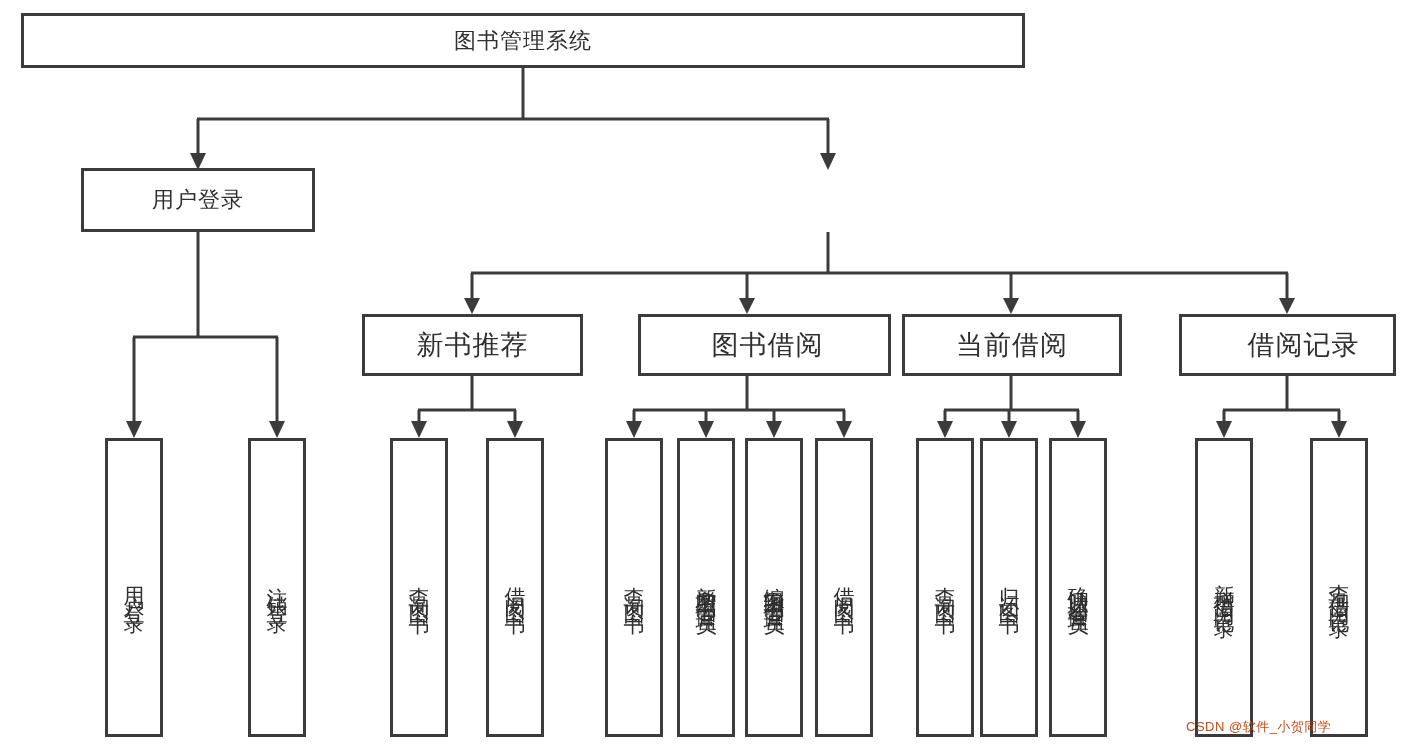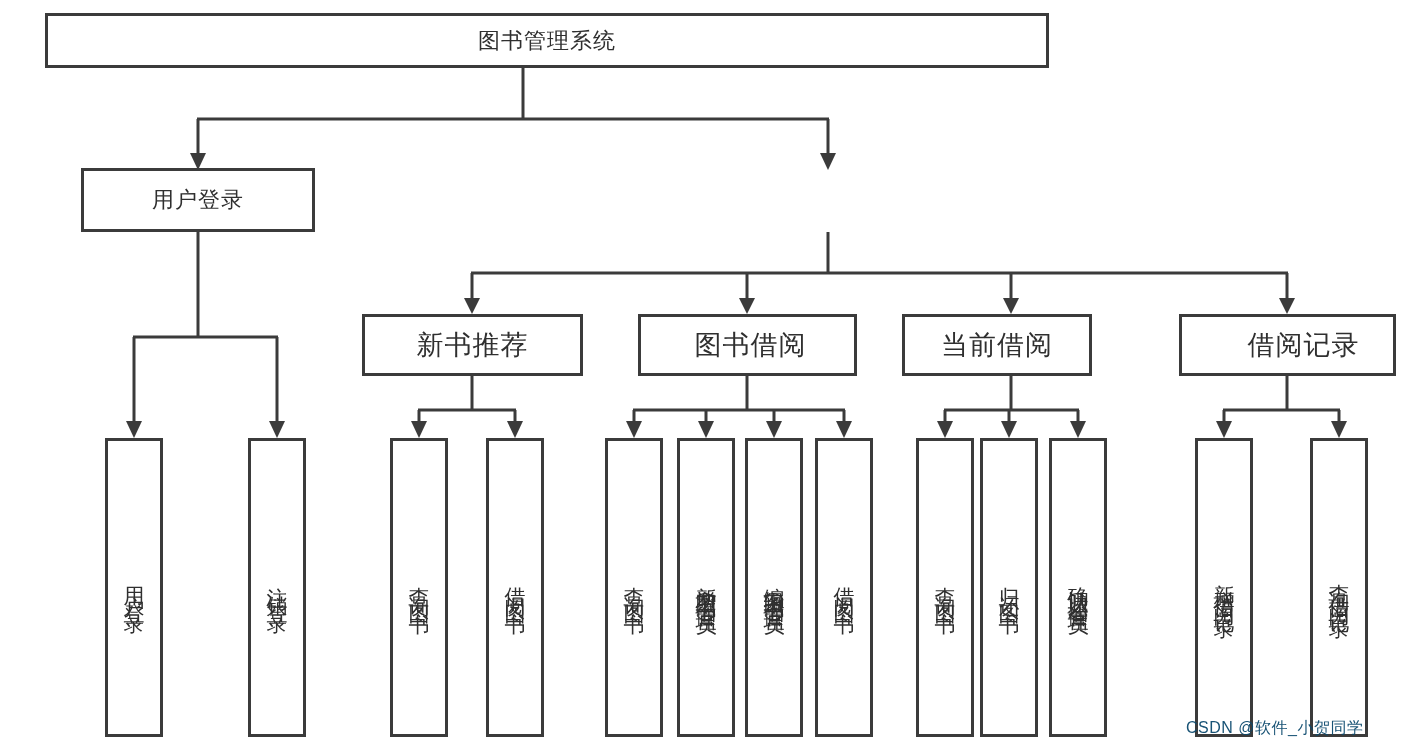--- a/index.html
+++ b/index.html
@@ -17,38 +17,38 @@
     box-sizing: border-box;
     border: 3px solid #3b3b3b;
     background: #ffffff;
     color: #2f2f2f;
     display: flex;
     align-items: center;
     justify-content: center;
     text-align: center;
   }
   .h-node { font-size: 22px; letter-spacing: 1px; }
-  .root   { left:21px;  top:13px;  width:1004px; height:55px;margin-left:24px; }
+  .root   { left:21px;  top:13px;  width:1004px; height:55px; }
   .lvl2   { top:168px; height:64px; }
   .lvl3   { top:314px; height:62px; font-size:27px; }
   .leaf   { top:438px; height:299px; width:58px; }
   .vtext {
     writing-mode: vertical-rl;
     text-orientation: mixed;
     font-size: 21px;
     letter-spacing: 9px;
     color: #2f2f2f;
     white-space: nowrap;
   }
   .watermark {
     position: absolute;
     left: 1186px;
     top: 718px;
-    font-size: 16px;
-    color: #0c4a6e;
+    font-size: 13px;
+    color: #c2410c;
     letter-spacing: 0.5px;
     opacity: 0.95;
     white-space: nowrap;
     z-index: 5;
     text-align: center;
   }
 </style>
 </head>
 <body>
 
@@ -116,22 +116,22 @@
       <line x1="1339" y1="410" x2="1339" y2="423"></line>
       <polygon points="1331,421 1347,421 1339,438" stroke="none"></polygon>
     </g>
   </svg>
 
   <div class="box root h-node">图书管理系统</div>
 
   <div class="box lvl2 h-node" style="left:81px; width:234px;">用户登录</div>
 
   <div class="box lvl3 h-node" style="left:362px; width:221px;">新书推荐</div>
-  <div class="box lvl3 h-node" style="left:638px; width:219px;padding-left:6px;">图书借阅</div>
-  <div class="box lvl3 h-node" style="left:902px; width:190px;">当前借阅</div>
+  <div class="box lvl3 h-node" style="left:638px; width:253px;padding-left:6px;">图书借阅</div>
+  <div class="box lvl3 h-node" style="left:902px; width:220px;">当前借阅</div>
   <div class="box lvl3 h-node" style="left:1179px; width:217px;padding-left:32px;">借阅记录</div>
 
   <div class="box leaf" style="left:105px;">
     <span class="vtext">用户登录</span>
   </div>
   <div class="box leaf" style="left:248px;">
     <span class="vtext">注销登录</span>
   </div>
   <div class="box leaf" style="left:390px;">
     <span class="vtext">查询图书</span>

